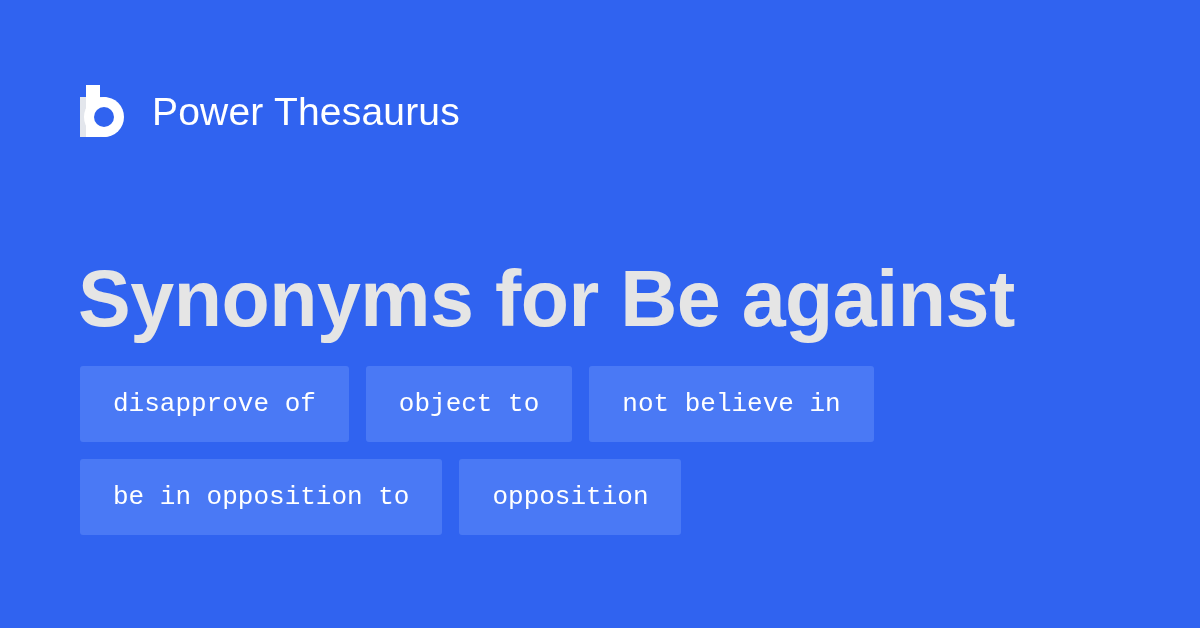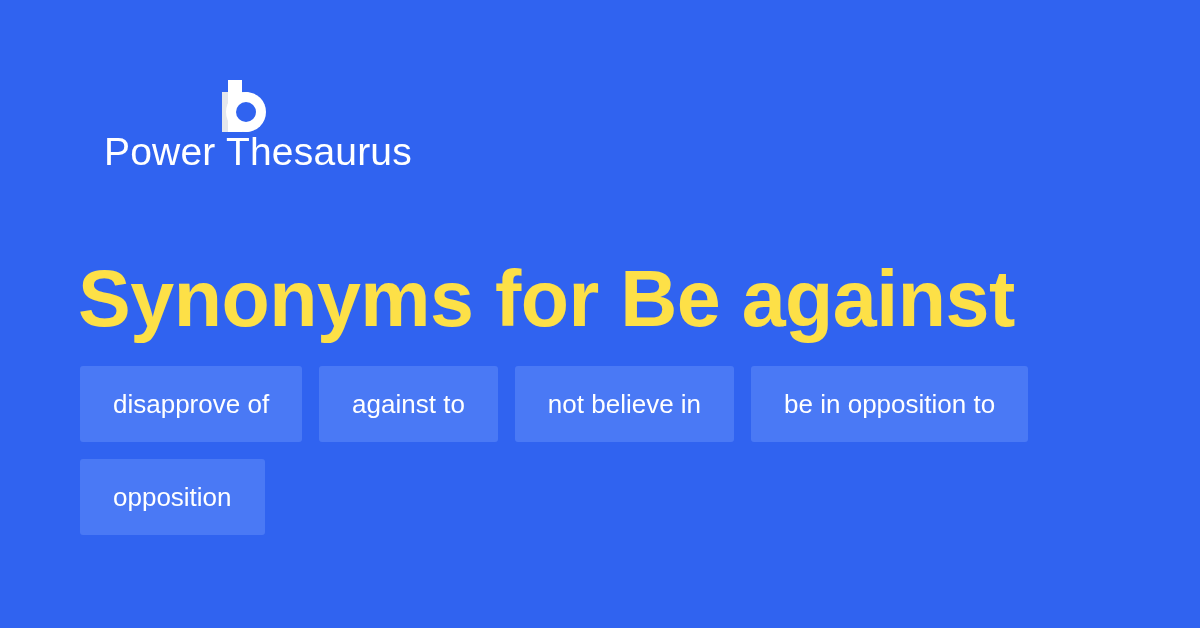--- a/index.html
+++ b/index.html
@@ -25,21 +25,20 @@
   }
 
   
   .brand {
     position: absolute;
     left: 80px;
     top: 80px;
     display: flex;
     align-items: center;
     height: 62px;
-    flex-direction: column;
   }
 
   .brand-logo {
     width: 48px;
     height: 52px;
     position: relative;
     flex: 0 0 auto;
     display: block;
   }
   .brand-logo svg {
@@ -58,21 +57,21 @@
     white-space: nowrap;
     font-family: "Liberation Sans", sans-serif;
   }
 
   
   .headline {
     position: absolute;
     left: 78px;
     top: 198px;
     width: 1050px;
-    color: #fde047;
+    color: #e5e5e5;
     font-size: 79px;
     font-weight: 700;
     line-height: 96px;
     letter-spacing: -0.5px;
     white-space: nowrap;
     font-family: "Liberation Sans", sans-serif;
   }
 
   
   .chips {
@@ -93,21 +92,21 @@
     font-weight: 400;
     line-height: 1;
     height: 76px;
     display: flex;
     align-items: center;
     justify-content: center;
     padding: 0 33px;
     border-radius: 3px;
     box-sizing: border-box;
     white-space: nowrap;
-    font-family: Liberation Sans, sans-serif;
+    font-family: Liberation Mono, monospace;
   }
 </style>
 </head>
 <body>
 
 <div class="page">
 
   <div class="brand">
     <span class="brand-logo">
       <svg viewBox="0 0 48 52" xmlns="http://www.w3.org/2000/svg" aria-hidden="true">
@@ -121,19 +120,19 @@
         <circle cx="24" cy="32" r="10" fill="#3063f0"></circle>
       </svg>
     </span>
     <span class="brand-name">Power Thesaurus</span>
   </div>
 
   <h1 class="headline">Synonyms for Be against</h1>
 
   <div class="chips">
     <span class="chip">disapprove of</span>
-    <span class="chip">against to</span>
+    <span class="chip">object to</span>
     <span class="chip">not believe in</span>
     <span class="chip">be in opposition to</span>
     <span class="chip">opposition</span>
   </div>
 
 </div>
 
 </body></html>

